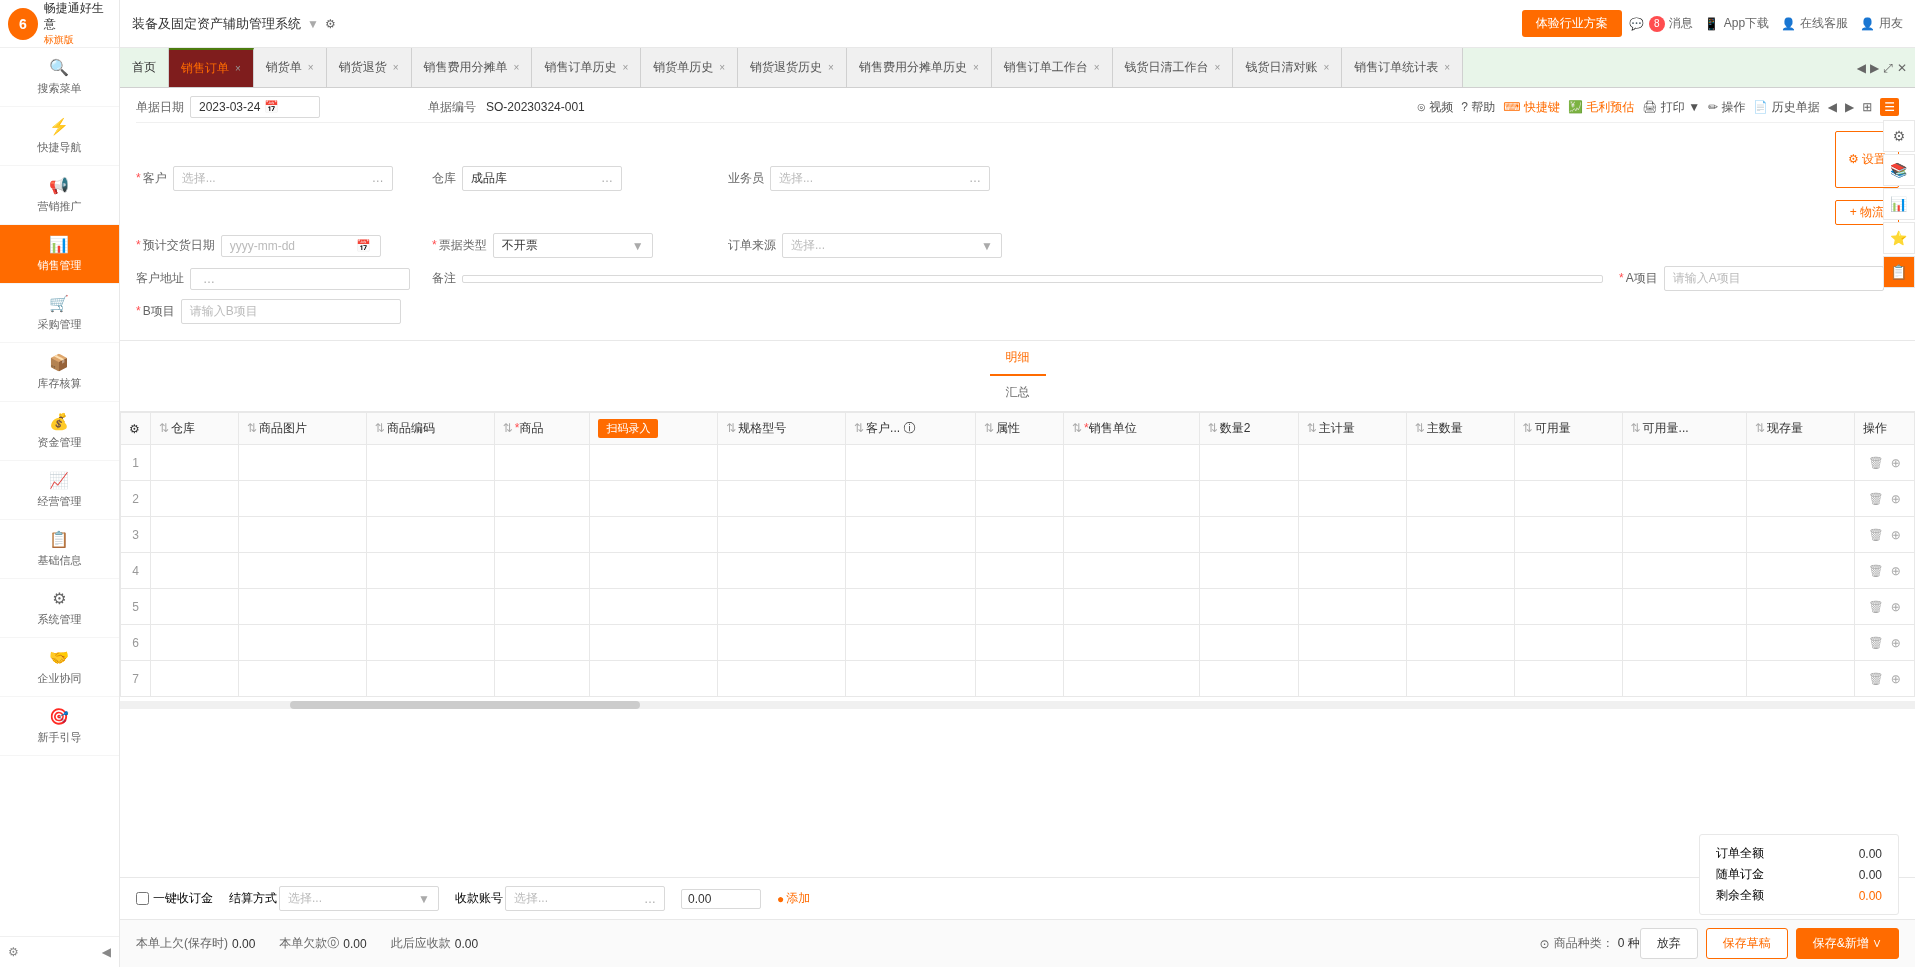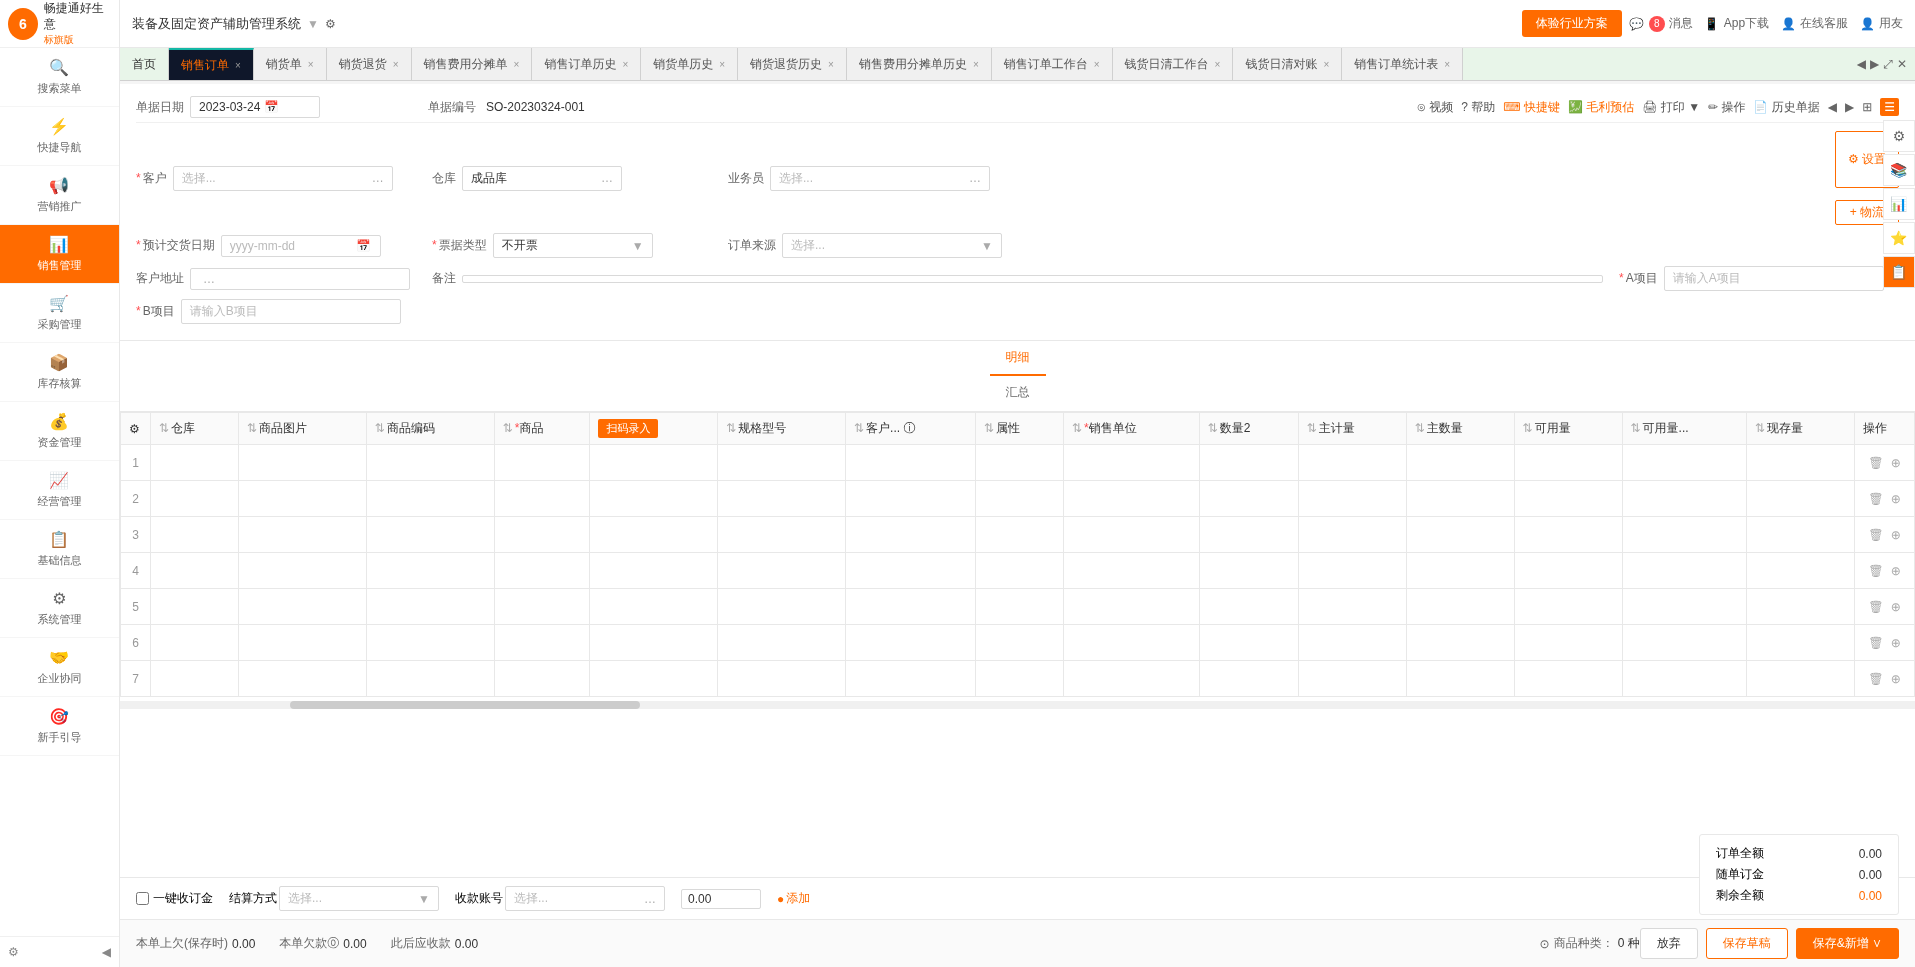--- a/index.html
+++ b/index.html
@@ -44,31 +44,31 @@
     }
     .topbar-right { display: flex; align-items: center; gap: 12px; color: #666; }
     .topbar-right-item { display: flex; align-items: center; gap: 4px; cursor: pointer; }
     .topbar-right-item .badge {
       background: #ff4d4f; color: #fff; border-radius: 50%; width: 16px; height: 16px;
       font-size: 10px; display: flex; align-items: center; justify-content: center;
     }
 
     
     .tabbar {
-      position: fixed; left: 120px; top: 48px; right: 0; height: 33px;
+      position: fixed; left: 120px; top: 48px; right: 0; height: 40px;
       background: #e8f5e9; border-bottom: 1px solid #d0d0d0; z-index: 98;
       display: flex; align-items: stretch; overflow: hidden;
     }
     .tab-item {
       display: flex; align-items: center; padding: 0 12px; gap: 4px;
       cursor: pointer; border-right: 1px solid #d0d0d0; white-space: nowrap;
       color: #555; font-size: 12px; background: #f0f0f0;
     }
     .tab-item:first-child { background: #e8f5e9; color: #333; font-weight: normal; }
-    .tab-item.active { background: #0f172a; color: #ff6b00; border-top: 2px solid #14b8a6; }
+    .tab-item.active { background: #7f1d1d; color: #ff6b00; border-top: 2px solid #4d7c0f; }
     .tab-item .tab-close { color: #999; margin-left: 2px; font-size: 10px; }
     .tabbar-actions { display: flex; align-items: center; margin-left: auto; padding: 0 8px; gap: 4px; }
 
     
     .main-content {
       position: fixed; left: 120px; top: 84px; right: 0; bottom: 0;
       overflow: hidden; display: flex; flex-direction: column;
     }
     .form-area {
       background: #fff; padding: 8px 16px; border-bottom: 1px solid #e8e8e8;

